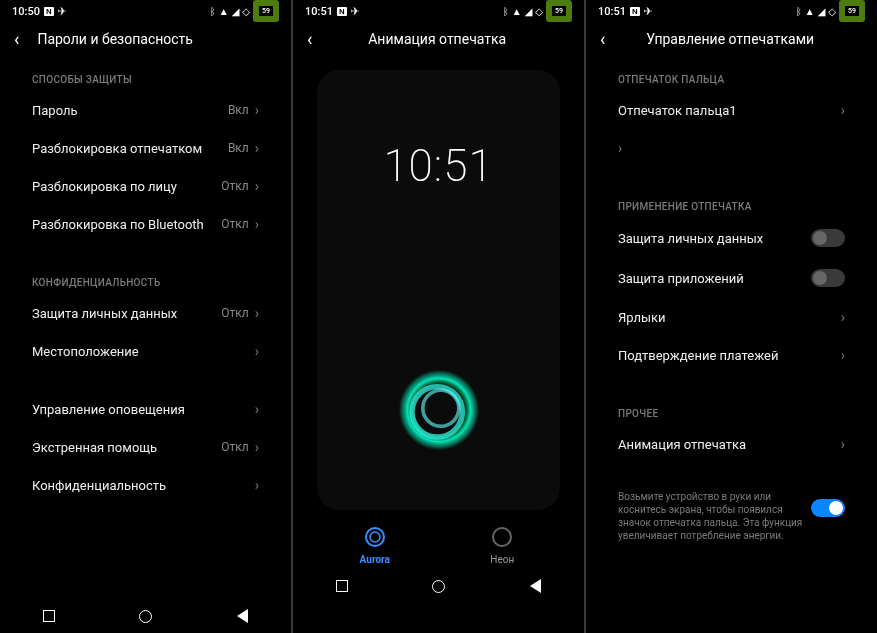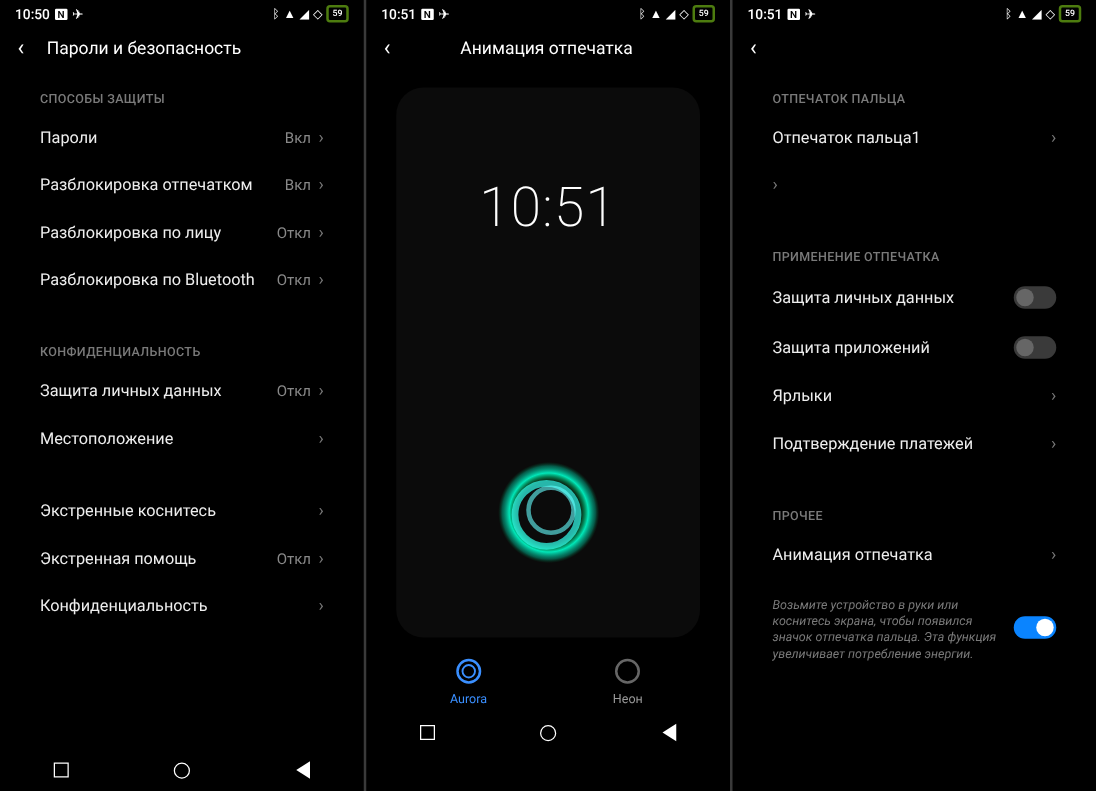--- a/index.html
+++ b/index.html
@@ -52,21 +52,21 @@
   }
   .row {
     display: flex;
     align-items: center;
     justify-content: space-between;
     padding: 11px 4px;
     cursor: pointer;
   }
   .row-left { flex: 1; }
   .row-title { font-size: 13px; color: #eee; }
-  .row-sub { font-size: 10px; color: #7a7a7a; margin-top: 4px; line-height: 1.3; font-style: italic; }
+  .row-sub { font-size: 10px; color: #7a7a7a; margin-top: 16px; line-height: 1.3; }
   .row-right { display: flex; align-items: center; gap: 6px; }
   .row-value { font-size: 12px; color: #888; }
   .chevron { color: #777; font-size: 14px; }
   .divider { height: 20px; }
   .toggle {
     width: 34px; height: 18px; border-radius: 9px;
     background: #3a3a3a; position: relative;
   }
   .toggle::after {
     content: ""; position: absolute; width: 14px; height: 14px;
@@ -119,27 +119,27 @@
   .anim-opt {
     display: flex; flex-direction: column; align-items: center;
     gap: 4px; cursor: pointer;
     width: 60px;
   }
   .anim-opt .thumb {
     width: 26px; height: 26px; border-radius: 50%;
     display:flex; align-items:center; justify-content:center;
   }
   .anim-opt .label { font-size: 10px; color: #999; }
-  .anim-opt.selected .label { color: #3a8fff; }
+  .anim-opt.selected .label { color: #3a8fff; font-weight: bold; }
   .badge {
     background:#fff; color:#000; font-size:8px;
     padding:0 2px; border-radius:1px; font-weight:600;
   }
   .batt {
-    border:2px solid #4d7c0f; border-radius:3px;
+    border:6px solid #4d7c0f; border-radius:3px;
     font-size:7px; padding:0 3px; line-height:10px;
   }
 </style>
 </head>
 <body>
 
 <div class="phone">
   <div class="statusbar">
     <div class="sb-left">
       <span>10:50</span>
@@ -156,21 +156,21 @@
   </div>
   <div class="header">
     <span class="back-icon">‹</span>
     <span class="header-title">Пароли и безопасность</span>
   </div>
   <div class="content">
     <div class="section-label">СПОСОБЫ ЗАЩИТЫ</div>
     <div id="s1r1">
         <div class="row">
           <div class="row-left">
-            <div class="row-title">Пароли</div>
+            <div class="row-title">Пароль</div>
           </div>
           <div class="row-right">
             <span class="row-value">Вкл</span>
             <span class="chevron">›</span>
           </div>
         </div>
         <div class="row">
           <div class="row-left">
             <div class="row-title">Разблокировка отпечатком</div>
           </div>
@@ -216,21 +216,21 @@
           </div>
           <div class="row-right">
             <span class="chevron">›</span>
           </div>
         </div>
       </div>
     <div class="divider"></div>
     <div id="s1r3">
         <div class="row">
           <div class="row-left">
-            <div class="row-title">Экстренные коснитесь</div>
+            <div class="row-title">Управление оповещения</div>
           </div>
           <div class="row-right">
             <span class="chevron">›</span>
           </div>
         </div>
         <div class="row">
           <div class="row-left">
             <div class="row-title">Экстренная помощь</div>
           </div>
           <div class="row-right">
@@ -340,20 +340,21 @@
     <div class="sb-right">
       <span>ᛒ</span>
       <span>▲</span>
       <span>◢</span>
       <span>◇</span>
       <span class="batt">59</span>
     </div>
   </div>
   <div class="header centered">
     <span class="back-icon">‹</span>
+    <span class="header-title">Управление отпечатками</span>
   </div>
   <div class="content">
     <div class="section-label">ОТПЕЧАТОК ПАЛЬЦА</div>
     <div id="s3r1">
         <div class="row">
           <div class="row-left">
             <div class="row-title">Отпечаток пальца1</div>
           </div>
           <div class="row-right">
             <span class="chevron">›</span>

